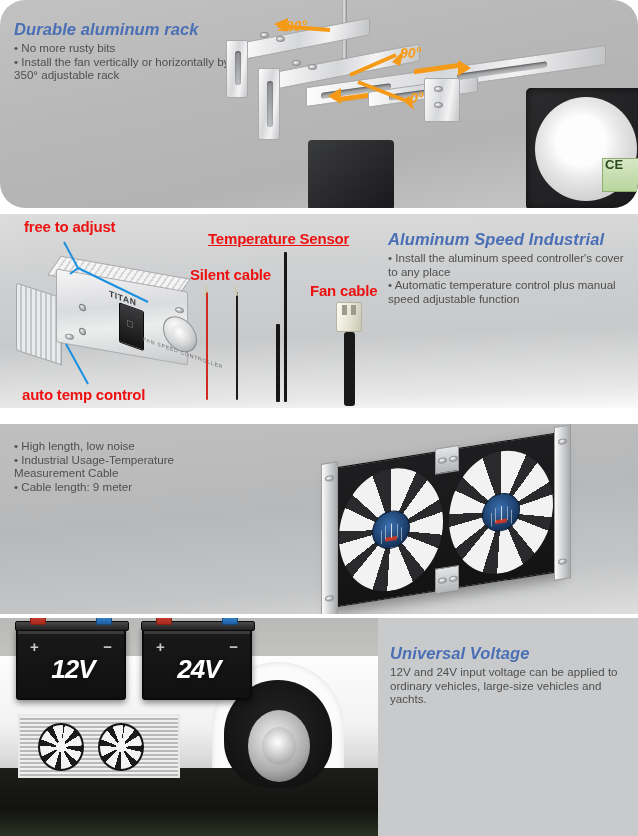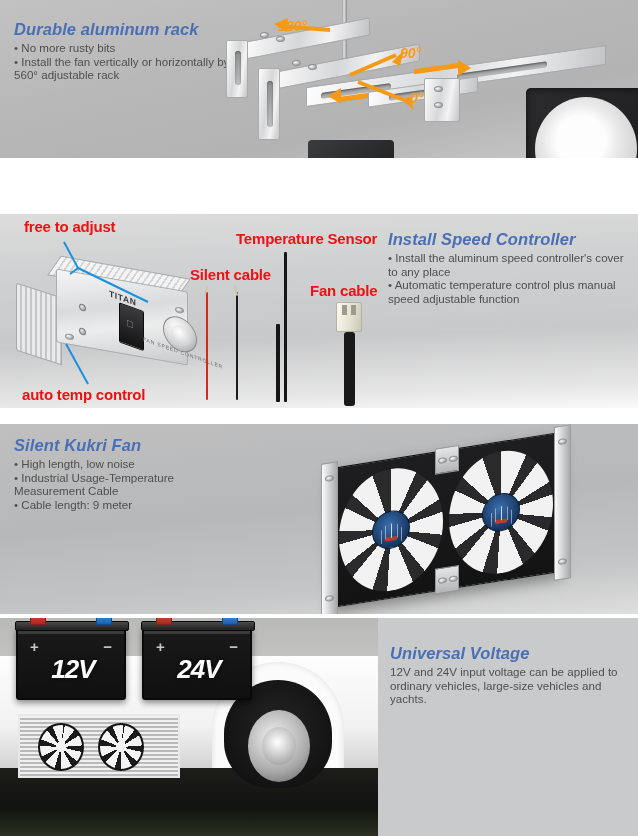--- a/index.html
+++ b/index.html
@@ -24,22 +24,22 @@
     position:absolute; color:#ee1111; font-weight:bold; font-size:15px;
     white-space:nowrap; letter-spacing:-.2px;
   }
   .anglelbl {
     position:absolute; color:#f59a16; font-weight:bold; font-size:14px;
     font-style:italic; white-space:nowrap;
     text-shadow:0 0 1px rgba(255,255,255,.4);
   }
 
   
-  #p1 { top:0; height:158px;
-        background:linear-gradient(168deg,#c2c2c2 0%,#b8b8b8 38%,#b3b3b4 70%,#c9c9ca 100%); }
+  #p1 { top:0; height:208px;
+        background:linear-gradient(168deg,#c2c2c2 0%,#b8b8b8 38%,#b3b3b4 70%,#c9c9ca 100%);border-radius:25px; }
   #p1 .txt { position:absolute; left:14px; top:20px; }
   #p1 .photo { position:absolute; right:0; top:0; width:420px; height:210px; }
 
   
   .bracket { position:absolute; background:linear-gradient(100deg,#fdfdfd,#d6d7d9 45%,#f3f3f4 70%,#c3c4c6); border:1px solid #a9aaac; border-radius:2px; }
   .slot { position:absolute; background:linear-gradient(180deg,#8d8e90,#bdbec0); border-radius:5px; box-shadow:inset 0 1px 2px rgba(0,0,0,.4); }
   .screw { position:absolute; width:9px; height:6px; border-radius:50%;
            background:radial-gradient(ellipse at 35% 35%,#fff,#b6b7b9 55%,#77787a);
            border:1px solid #909193; }
   .arrow-o { position:absolute; background:#f59a16; height:5px; }
@@ -48,21 +48,21 @@
   
   #p1 .fanbody { position:absolute; right:-8px; top:88px; width:120px; height:122px;
       background:linear-gradient(135deg,#2c2c2e,#1a1a1c); border-radius:5px;
       box-shadow:inset 0 0 8px rgba(0,0,0,.7); }
   #p1 .fanblades { position:absolute; left:9px; top:9px; width:102px; height:104px;
       border-radius:50%;
       background:radial-gradient(circle at 45% 42%,#fdfdfd 0 30%,#eaeaea 45%,#dcdcdc 60%,#cfcfcf 75%,#262628 78%); }
   #p1 .cesticker { position:absolute; right:2px; bottom:18px; width:42px; height:34px;
       background:linear-gradient(180deg,#d7e7c8,#b9d69c); border:1px solid #8fae72;
       font-size:6px; color:#2d4a1d; padding:2px; line-height:7px; }
-  #p1 .cesticker b { font-size:16px; }
+  #p1 .cesticker b { font-size:13px; }
 
   
   #p2 { top:214px; height:194px;
         background:linear-gradient(178deg,#dcdcdc 0%,#cfd0d1 30%,#c8c9ca 62%,#e8e8e8 90%,#fafafa 100%); }
   #p2 .txt { position:absolute; left:388px; top:16px; }
   #p2 .bullets div { white-space:normal; max-width:240px; }
 
   .ctrl-box { position:absolute; left:16px; top:62px; width:172px; height:86px; }
   .ctrl-face {
     position:absolute; left:40px; top:4px; width:132px; height:74px;
@@ -188,21 +188,21 @@
 </head>
 <body>
 
 <div class="panel" id="p1">
 
   <div class="txt">
     <div class="headline">Durable aluminum rack</div>
     <div class="bullets">
       <div>• No more rusty bits</div>
       <div>• Install the fan vertically or horizontally by</div>
-      <div>560° adjustable rack</div>
+      <div>350° adjustable rack</div>
     </div>
   </div>
 
   <div class="photo">
 
     <div style="position:absolute;left:124px;top:0;width:5px;height:62px;background:linear-gradient(90deg,#9a9b9d,#e3e4e6 40%,#8a8b8d);"></div>
     <div class="screw" style="left:120px;top:58px;width:14px;height:8px;"></div>
 
     <div class="bracket" style="left:88px;top:66px;width:300px;height:20px;transform:skewY(-8deg);">
       <div class="slot" style="left:14px;top:7px;width:70px;height:6px;"></div>
@@ -255,21 +255,21 @@
     </g>
     <polygon points="274,24 288,18 287,32" fill="#f59a16"></polygon>
     <polygon points="404,50 392,62 400,66" fill="#f59a16"></polygon>
     <polygon points="414,110 402,100 410,96" fill="#f59a16"></polygon>
   </svg>
 </div>
 
 <div class="panel" id="p2">
 
   <div class="txt">
-    <div class="headline">Install Speed Controller</div>
+    <div class="headline">Aluminum Speed Industrial</div>
     <div class="bullets">
       <div>• Install the aluminum speed controller's cover to any place</div>
       <div>• Automatic temperature control plus manual speed adjustable function</div>
     </div>
   </div>
 
   <div class="ctrl-box">
     <div class="ctrl-side"></div>
     <div class="ctrl-top"></div>
     <div class="ctrl-face">
@@ -288,21 +288,21 @@
     <g stroke="#1b8fe0" stroke-width="2" fill="none">
       <line x1="64" y1="28" x2="78" y2="54"></line>
       <line x1="78" y1="54" x2="148" y2="88"></line>
       <line x1="78" y1="54" x2="70" y2="60"></line>
       <line x1="66" y1="130" x2="88" y2="170"></line>
     </g>
   </svg>
 
   <div class="redlbl" style="left:24px;top:4px;">free to adjust</div>
   <div class="redlbl" style="left:22px;top:172px;">auto temp control</div>
-  <div class="redlbl" style="left:236px;top:16px;">Temperature Sensor</div>
+  <div class="redlbl" style="left:208px;top:16px;text-decoration:underline;">Temperature Sensor</div>
   <div class="redlbl" style="left:190px;top:52px;">Silent cable</div>
   <div class="redlbl" style="left:310px;top:68px;">Fan cable</div>
 
   <div class="cable">
     <div class="wire" style="left:206px;top:78px;height:108px;background:#d02b1f;"></div>
     <div class="wire" style="left:205px;top:72px;height:10px;background:#cfc9a8;transform:rotate(18deg);"></div>
     <div class="wire" style="left:236px;top:78px;height:108px;background:#1c1c1c;"></div>
     <div class="wire" style="left:235px;top:72px;height:10px;background:#cfc9a8;transform:rotate(-14deg);"></div>
   </div>
   <div class="cable">
@@ -311,21 +311,20 @@
   </div>
   <div class="cable">
     <div class="conn" style="left:336px;top:88px;"></div>
     <div class="wire" style="left:344px;top:118px;height:74px;background:#191919;width:11px;border-radius:3px;"></div>
   </div>
 </div>
 
 <div class="panel" id="p3">
 
   <div class="txt">
-    <div class="headline">Silent Kukri Fan</div>
     <div class="bullets">
       <div>• High length, low noise</div>
       <div>• Industrial Usage-Temperature</div>
       <div>Measurement Cable</div>
       <div>• Cable length: 9 meter</div>
     </div>
   </div>
 
   <div class="fanrack">
     <div class="railv" style="left:-10px;">

